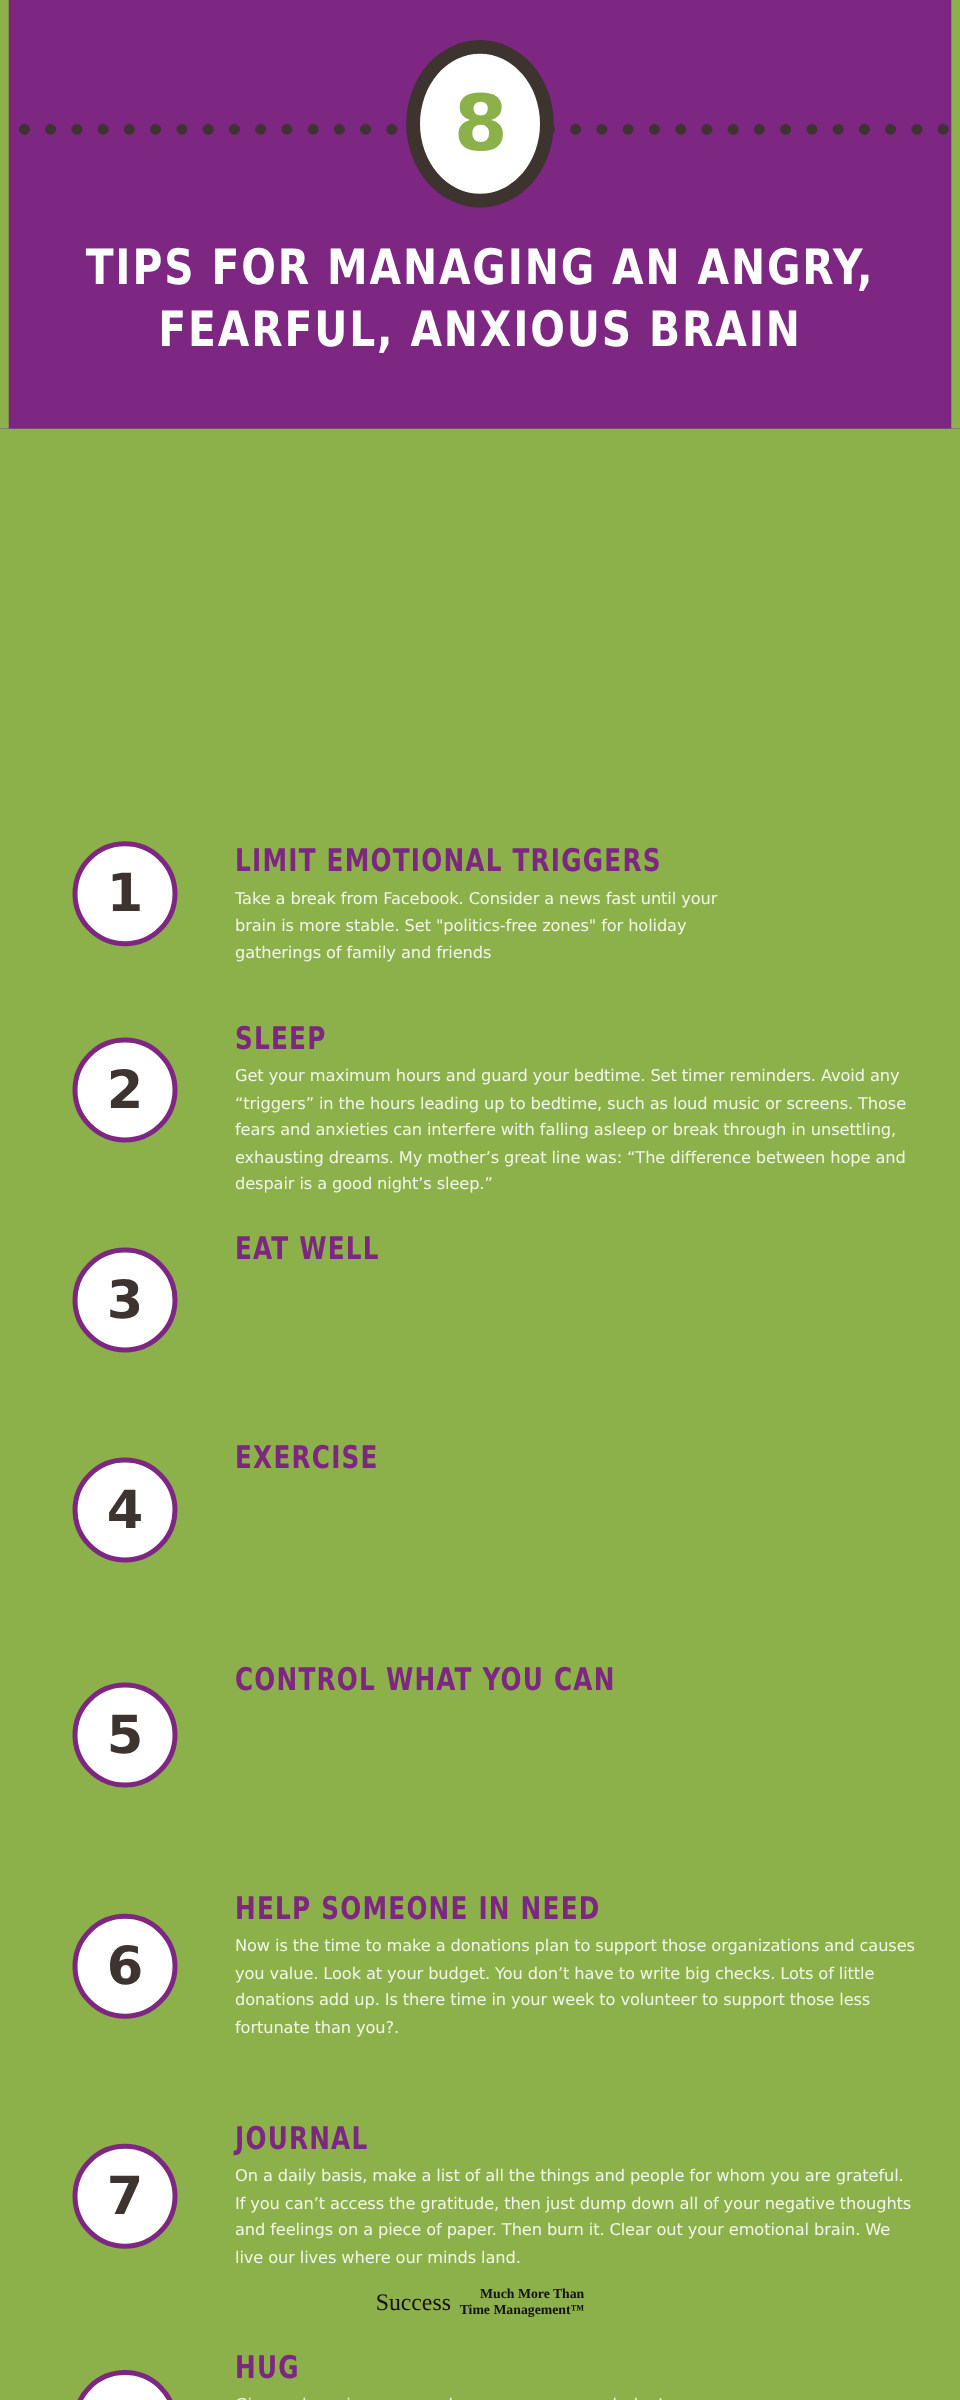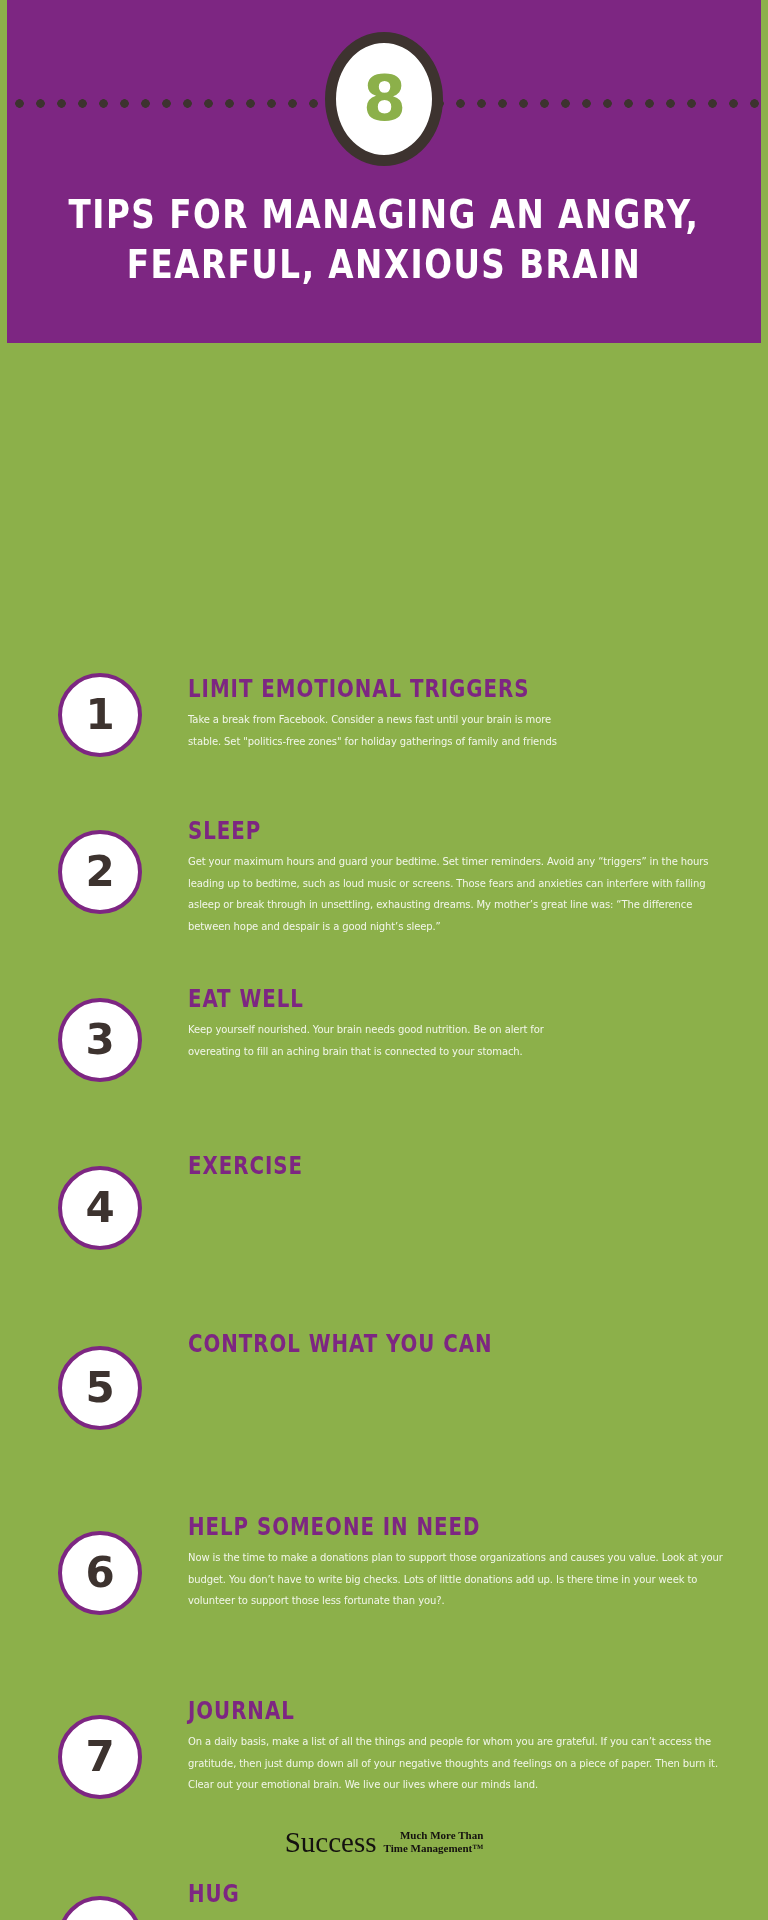--- a/index.html
+++ b/index.html
@@ -139,21 +139,21 @@
     letter-spacing: 1.1px;
     text-transform: uppercase;
     transform: scaleX(0.88);
     transform-origin: left center;
     margin: 0 0 7px 0;
     white-space: nowrap;
   }
   .tip-text {
     color: #f2f6ea;
     font-family: "DejaVu Sans", sans-serif;
-    font-size: 10px;
+    font-size: 13px;
     line-height: 21.5px;
     margin: 0;
     letter-spacing: -0.1px;
   }
   .tip-text.narrow { width: 390px; }
 
   
   .footer {
     position: absolute;
     left: 0;
@@ -180,21 +180,21 @@
     text-align: center;
   }
   .logo-row2 {
     display: flex;
     align-items: flex-end;
     justify-content: center;
     gap: 7px;
     margin-top: -1px;
   }
   .logo-line2 {
-    font-size: 29px;
+    font-size: 19px;
     line-height: 31px;
   }
   .logo-tagline {
     font-family: Liberation Serif, serif;
     font-weight: bold;
     font-size: 11px;
     line-height: 13px;
     text-align: right;
     padding-bottom: 3px;
     color: #14110f;
@@ -238,21 +238,20 @@
         <p class="tip-text">Get your maximum hours and guard your bedtime. Set timer reminders. Avoid any “triggers” in the hours leading up to bedtime, such as loud music or screens. Those fears and anxieties can interfere with falling asleep or break through in unsettling, exhausting dreams. My mother’s great line was: “The difference between hope and despair is a good night’s sleep.”</p>
       </div>
     </div>
 
     <div class="tip" style="top:655px">
       <div class="tip-circle" style="top:0px">
         <span class="tip-circle-number">3</span>
       </div>
       <div class="tip-body" style="top:-13px">
         <div class="tip-heading">EAT WELL</div>
-        <p class="tip-text narrow">Keep yourself nourished. Your brain needs good nutrition. Be on alert for overeating to fill an aching brain that is connected to your stomach.</p>
       </div>
     </div>
 
     <div class="tip" style="top:823px">
       <div class="tip-circle" style="top:0px">
         <span class="tip-circle-number">4</span>
       </div>
       <div class="tip-body" style="top:-14px">
         <div class="tip-heading">EXERCISE</div>
       </div>

